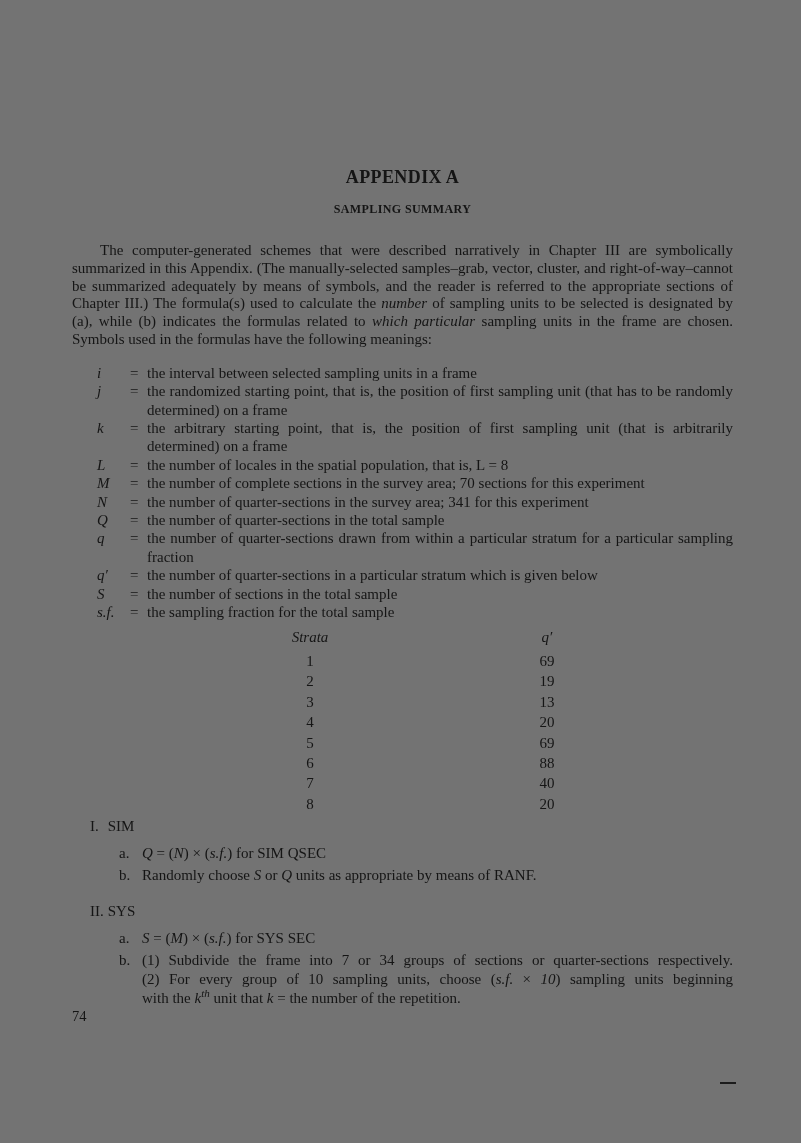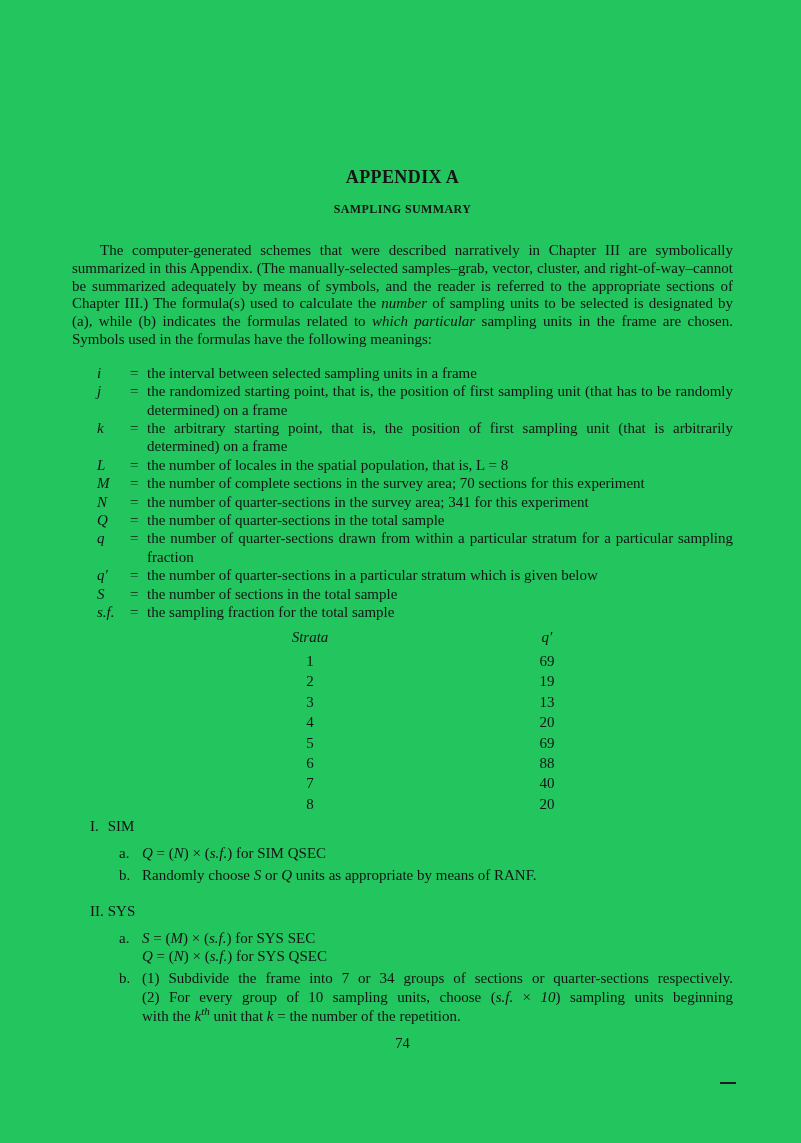--- a/index.html
+++ b/index.html
@@ -6,21 +6,21 @@
   body {
     width: 801px; height: 1143px;
     background: #ffffff;
     font-family: "Liberation Serif", serif;
     color: #151515;
     -webkit-font-smoothing: antialiased;
   }
   .page {
     position: relative;
     width: 801px; height: 1143px;
-    background: #22c55e;
+    background: #737373;
     overflow: hidden;
   }
   .content {
     position: absolute;
     left: 72px; top: 0;
     width: 661px;
   }
   .h1 {
     margin-top: 167px;
     text-align: center;
@@ -74,22 +74,21 @@
   .sec-num { display: inline-block; min-width: 14px; }
   .item { display: flex; margin-left: 47px; margin-top: 9px; }
   .item-b { margin-top: 4px; }
   .item-label { flex: 0 0 23px; }
   .item-body { flex: 1; }
   .sys-b { line-height: 19px; }
   .jline { text-align: justify; text-align-last: justify; }
   sup { font-size: 11px; line-height: 0; vertical-align: super; font-style: italic; }
 
   .pagenum {
-    margin-top: 9px;
-    text-align: center;
+    text-align: left;
     font-size: 14.5px;
   }
   .corner-dash {
     position: absolute;
     left: 720px; top: 1082px;
     width: 16px; height: 2px;
     background: #1c1c1c;
   }
 </style>
 </head>
@@ -200,21 +199,20 @@
     </div>
 
     <div class="section sec2">
       <div class="sec-head">
         <span class="sec-num">II.</span> <span>SYS</span>
       </div>
       <div class="item">
         <span class="item-label">a.</span>
         <span class="item-body">
           <span class="formula" style="display:block;"><span class="it">S</span><span> = (</span><span class="it">M</span><span>) × (</span><span class="it">s.f.</span><span>) for SYS SEC</span></span>
-          <span class="formula" style="display:block;"><span class="it">Q</span><span> = (</span><span class="it">N</span><span>) × (</span><span class="it">s.f.</span><span>) for SYS QSEC</span></span>
         </span>
       </div>
       <div class="item item-b">
         <span class="item-label">b.</span>
         <span class="item-body sys-b">
           <span class="jline" style="display:block;">(1) Subdivide the frame into 7 or 34 groups of sections or quarter-sections respectively.</span>
           <span class="jline" style="display:block;"><span>(2) For every group of 10 sampling units, choose (</span><span class="it">s.f.</span><span> × </span><span class="it">10</span><span>) sampling units beginning</span></span>
           <span style="display:block;"><span>with the </span><span class="it">k</span><sup>th</sup><span> unit that </span><span class="it">k</span><span> = the number of the repetition.</span></span>
         </span>
       </div>

